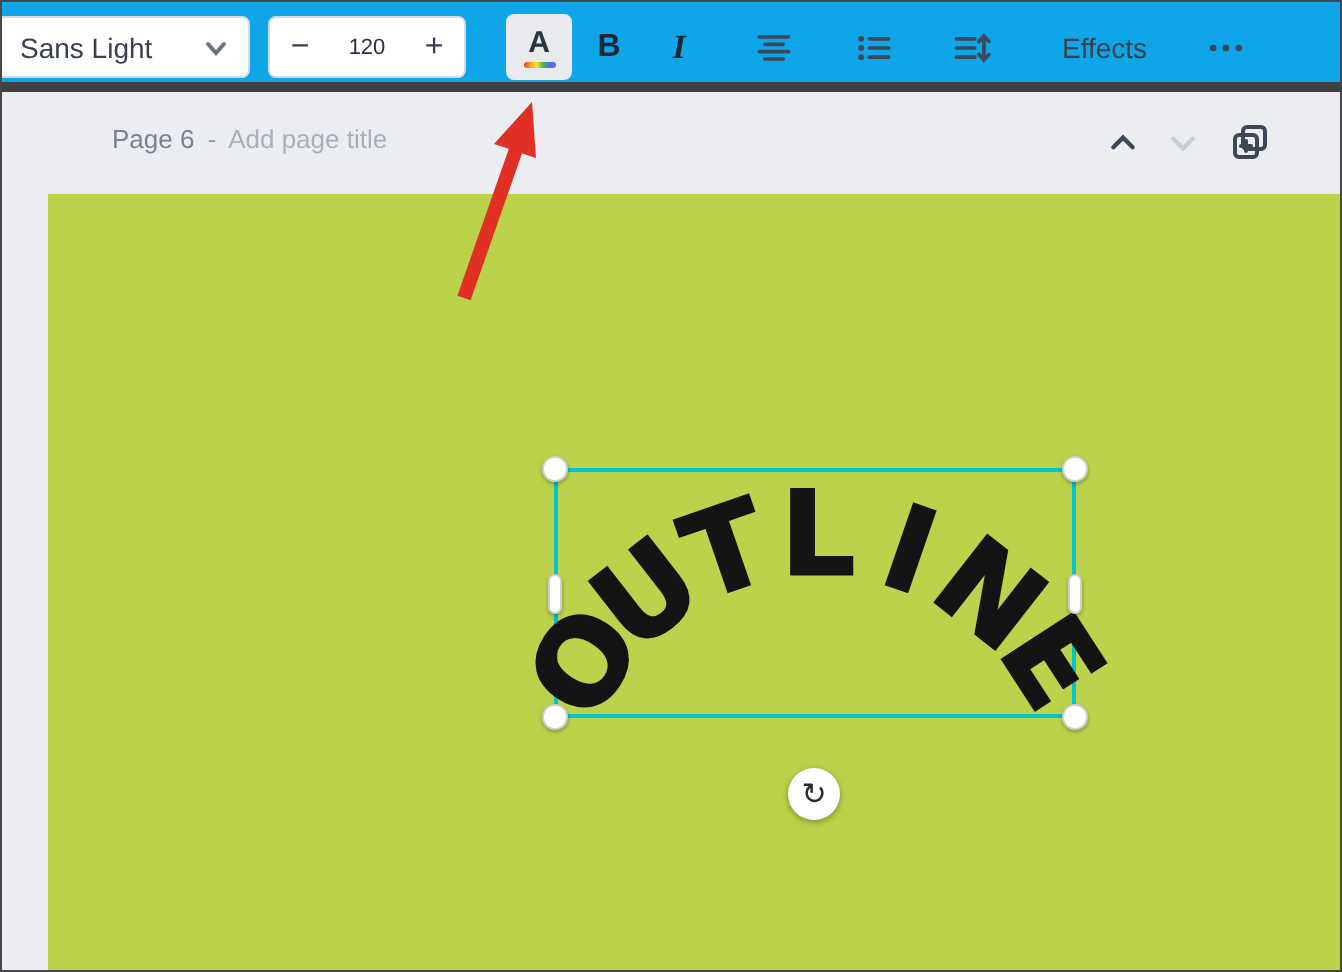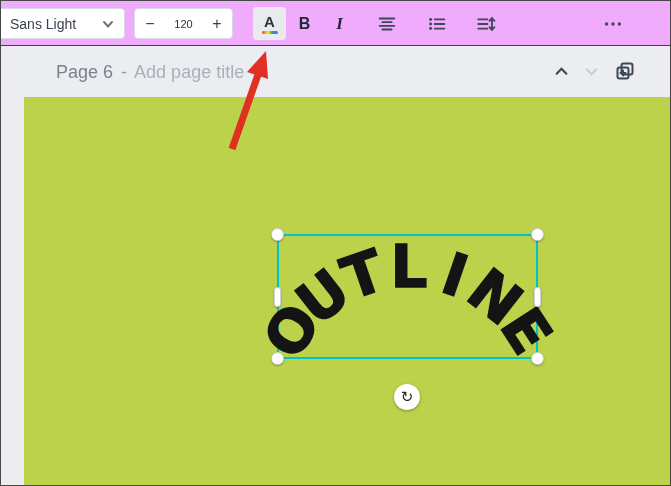--- a/index.html
+++ b/index.html
@@ -1,20 +1,20 @@
 <!DOCTYPE html>
 <html style="--page-green: #bdd24b; --selection-teal: #00c4cc; --arrow-red: #e03024; --toolbar-icon: #3d4757;"><head>
 <meta charset="utf-8">
 <style>
   *{margin:0;padding:0;box-sizing:border-box}
   body{background:#fff;font-family:"Liberation Sans",sans-serif;-webkit-font-smoothing:antialiased}
   .frame{position:relative;width:671px;height:486px;border:1px solid #474747;overflow:hidden;background:#ebedf0}
 
   
-  .toolbar{position:absolute;left:0;top:0;width:100%;height:45px;background:#f0abfc;border-bottom:1px solid #404040;z-index:5}
+  .toolbar{position:absolute;left:0;top:0;width:100%;height:45px;background:#0ea5e9;border-bottom:5px solid #404040;z-index:5}
   button{border:none;background:none;font:inherit;cursor:pointer;padding:0;color:inherit}
   .font-select{position:absolute;left:-6px;top:7px;width:130px;height:31px;border:1px solid #d7dade;border-radius:4px;
     display:flex;align-items:center;justify-content:space-between;padding:0 10px 0 14px;background:#fff;cursor:pointer}
   .font-select .fname{font-size:14px;color:#39414f;font-weight:400}
   .size-group{position:absolute;left:133px;top:7px;width:99px;height:31px;border:1px solid #d7dade;border-radius:4px;
     display:flex;align-items:stretch;background:#fff}
   .step-btn{width:30px;font-size:16px;color:#39414f;display:flex;align-items:center;justify-content:center}
   .size-value{flex:1;display:flex;align-items:center;justify-content:center;font-size:11px;color:#2c3440;cursor:text}
   .tbtn{position:absolute;top:6px;width:33px;height:33px;border-radius:4px;display:flex;flex-direction:column;
     align-items:center;justify-content:center;color:#222b38}
@@ -23,21 +23,21 @@
   .rainbow{width:16px;height:3px;border-radius:2px;margin-top:2px;
     background:linear-gradient(90deg,#e33b30,#f6a623,#f8e71c,#4caf50,#2f80ed,#9b51e0)}
   .bold-label{font-size:16px;font-weight:700;color:#1e2733}
   .italic-label{font-family:"Liberation Serif",serif;font-style:italic;font-weight:600;font-size:17px;color:#1e2733}
   .icon{stroke:var(--toolbar-icon,#3d4757);fill:none;stroke-width:2;stroke-linecap:round}
   .icon-fill{fill:var(--toolbar-icon,#3d4757)}
   .effects-btn{position:absolute;left:516px;top:6px;height:33px;padding:0 14px;border-radius:4px;font-size:14px;color:#39414f;display:flex;align-items:center}
 
   
   .page-header{position:absolute;left:0;top:45px;width:100%;height:51px}
-  .ph-text{position:absolute;left:55px;top:16px;font-size:18px}
+  .ph-text{position:absolute;left:55px;top:16px;font-size:13px}
   .ph-text .plabel{color:#79828f}
   .ph-text .psep{color:#99a0aa;margin:0 3px}
   .ph-text .pplace{color:#a9b0ba;cursor:text}
   .ph-btn{position:absolute;top:13px;width:24px;height:24px;display:flex;align-items:center;justify-content:center;border-radius:4px}
 
   
   .page{position:absolute;left:23px;top:96px;right:0;bottom:0;background:var(--page-green,#bdd24b);z-index:1}
 
   
   .selection{position:absolute;left:276px;top:233px;width:261px;height:125px;
@@ -116,20 +116,21 @@
       <svg width="22" height="22" viewBox="0 0 24 24">
         <line class="icon" x1="3.5" y1="7" x2="13.5" y2="7"></line>
         <line class="icon" x1="3.5" y1="12" x2="13.5" y2="12"></line>
         <line class="icon" x1="3.5" y1="17" x2="13.5" y2="17"></line>
         <line class="icon" x1="18.5" y1="6" x2="18.5" y2="18"></line>
         <polyline class="icon" points="15.8,8.5 18.5,5.5 21.2,8.5"></polyline>
         <polyline class="icon" points="15.8,15.5 18.5,18.5 21.2,15.5"></polyline>
       </svg>
     </button>
 
+    <button class="effects-btn">Effects</button>
 
     <button class="tbtn" style="left:595px;width:34px">
       <svg width="22" height="22" viewBox="0 0 24 24">
         <circle class="icon-fill" cx="5" cy="12" r="1.8"></circle>
         <circle class="icon-fill" cx="12" cy="12" r="1.8"></circle>
         <circle class="icon-fill" cx="19" cy="12" r="1.8"></circle>
       </svg>
     </button>
   </div>
 

